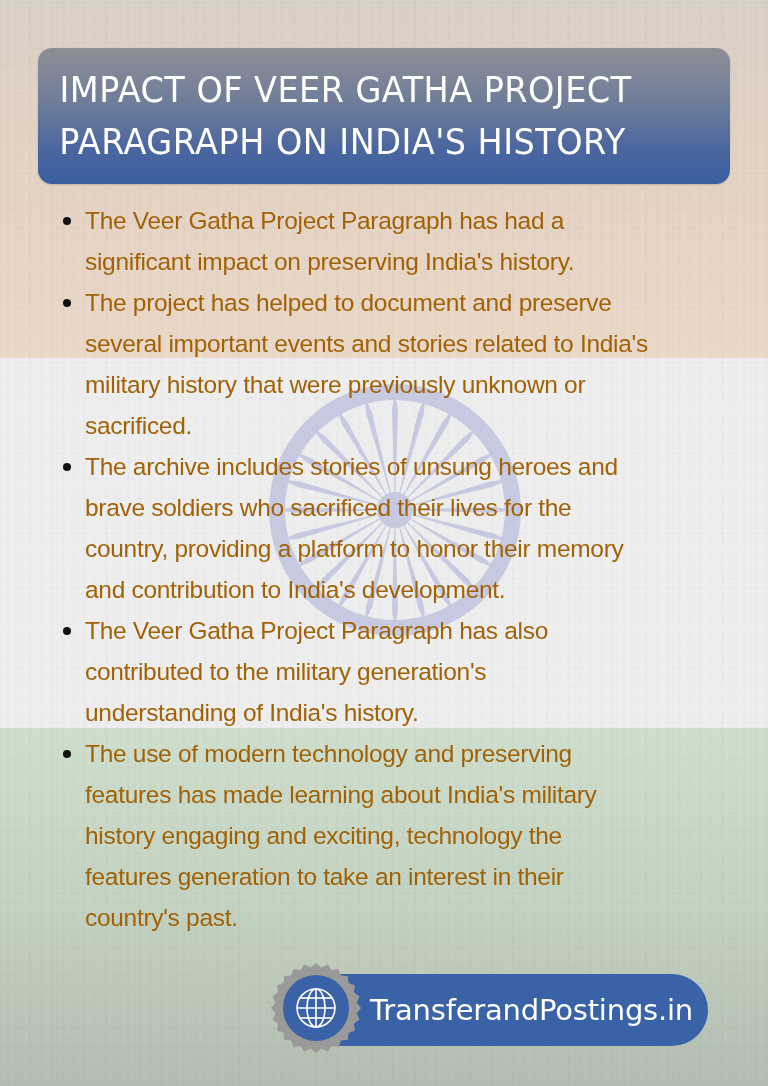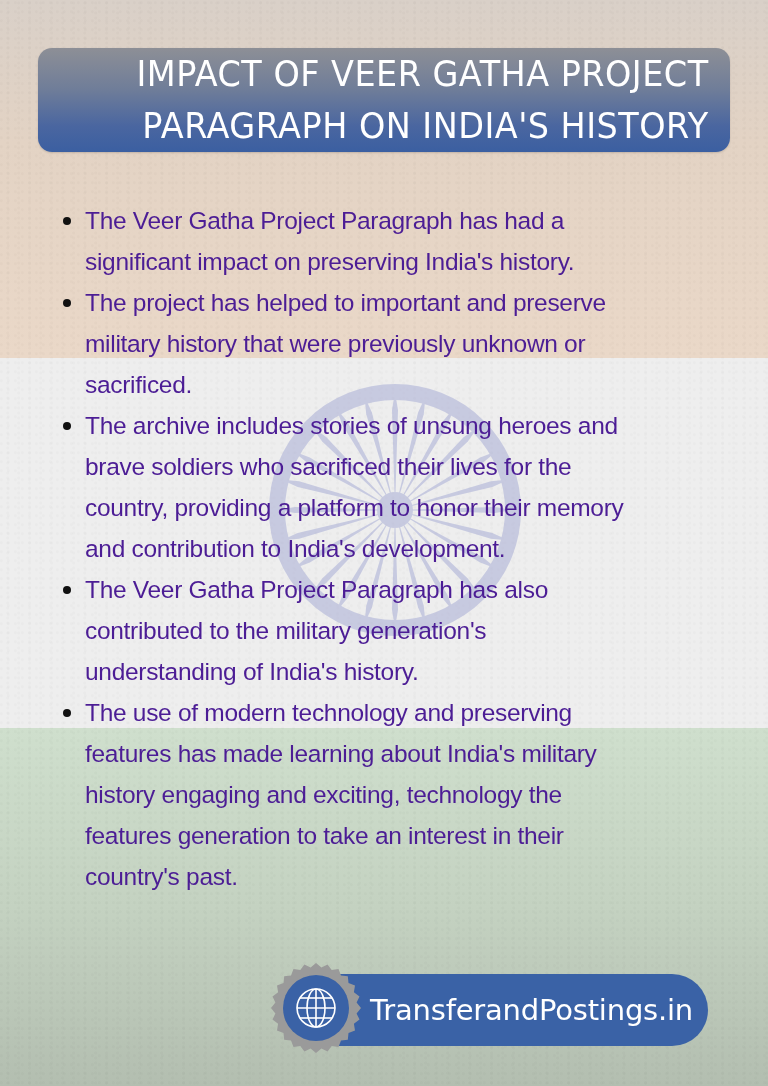--- a/index.html
+++ b/index.html
@@ -15,38 +15,38 @@
   .texture {
     position: absolute; inset: 0; opacity: 0.35;
     background-image:
       radial-gradient(circle at 20% 30%, rgba(0,0,0,0.05) 0 1px, transparent 2px),
       radial-gradient(circle at 70% 60%, rgba(0,0,0,0.05) 0 1px, transparent 2px);
     background-size: 7px 9px, 11px 5px;
   }
   .chakra { position: absolute; left: 265px; top: 380px; width: 260px; height: 260px; opacity: 0.55; }
 
   .title-box {
-    position: absolute; left: 38px; top: 48px; width: 692px; height: 104px;
+    position: absolute; left: 38px; top: 48px; width: 692px; height: 136px;
     border-radius: 14px;
     background: linear-gradient(180deg, #8d8f96 0%, #6f7d99 40%, #4a66a0 75%, #3b5fa1 100%);
     box-shadow: 0 1px 2px rgba(0,0,0,0.15);
-    display: flex; flex-direction: column; align-items: flex-end; justify-content: center;
+    display: flex; flex-direction: column; align-items: flex-start; justify-content: center;
   }
   .title-line {
     color: #ffffff; font-size: 36px; letter-spacing: 0.5px; line-height: 52px;
     font-family: "DejaVu Sans", sans-serif; font-weight: normal;
     transform: scaleX(0.93);
     white-space: nowrap;
   }
 
   .content { position: absolute; left: 58px; top: 200px; width: 690px; }
   .bullet-list { list-style: none; margin: 0; padding: 0; }
   .bullet {
     position: relative; padding-left: 27px;
-    color: #4c1d95; font-size: 24.5px; line-height: 41px;
+    color: #a16207; font-size: 24.5px; line-height: 41px;
     font-family: "Liberation Sans", sans-serif;
     letter-spacing: -0.3px;
   }
   .bullet-dot {
     position: absolute; left: 5px; top: 17px; width: 8px; height: 8px;
     background: #111; border-radius: 50%;
   }
 
   .badge { position: absolute; left: 270px; top: 962px; width: 444px; height: 92px; }
   .badge-bar {
@@ -109,21 +109,22 @@
 
 <div class="content">
   <ul class="bullet-list">
     <li class="bullet">
       <span class="bullet-dot"></span>
       <div>The Veer Gatha Project Paragraph has had a</div>
       <div>significant impact on preserving India's history.</div>
     </li>
     <li class="bullet">
       <span class="bullet-dot"></span>
-      <div>The project has helped to important and preserve</div>
+      <div>The project has helped to document and preserve</div>
+      <div>several important events and stories related to India's</div>
       <div>military history that were previously unknown or</div>
       <div>sacrificed.</div>
     </li>
     <li class="bullet">
       <span class="bullet-dot"></span>
       <div>The archive includes stories of unsung heroes and</div>
       <div>brave soldiers who sacrificed their lives for the</div>
       <div>country, providing a platform to honor their memory</div>
       <div>and contribution to India's development.</div>
     </li>

